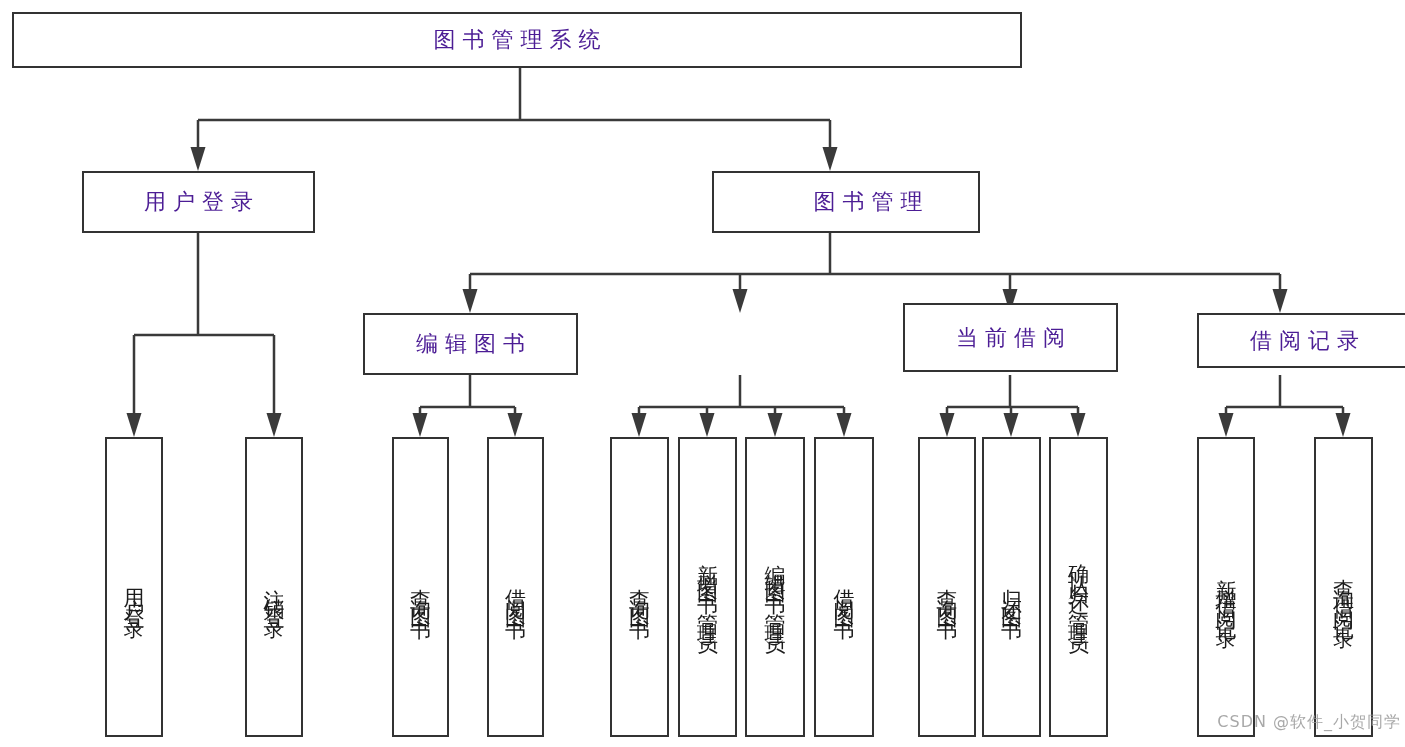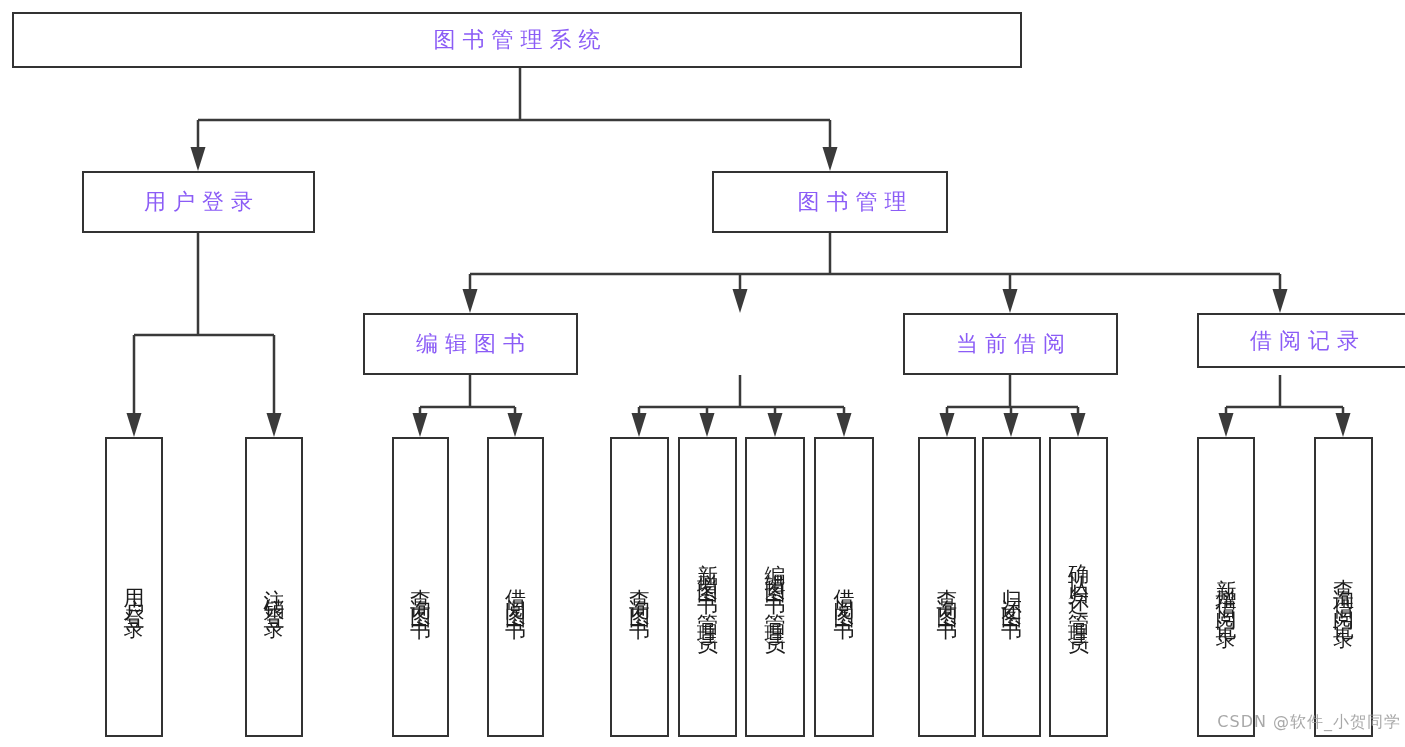--- a/index.html
+++ b/index.html
@@ -31,21 +31,21 @@
     align-items: center;
     justify-content: center;
     color: #1c1c1c;
     z-index: 2;
   }
   .hlbl {
     font-size: 22px;
     letter-spacing: 7px;
     margin-right: -7px;
     white-space: nowrap;
-    color: #8b5cf6;
+    color: #4c1d95;
   }
   .vlbl {
     writing-mode: vertical-rl;
     text-orientation: mixed;
     font-size: 21px;
     letter-spacing: 10px;
     margin-bottom: -10px;
     white-space: nowrap;
     color: #1c1c1c;
   }
@@ -85,28 +85,28 @@
          M1218.5 413 L1233.5 413 L1226 437 Z M1335.5 413 L1350.5 413 L1343 437 Z" fill="#3a3a3a" stroke="none"></path>
   </svg>
 
   <div class="box" style="left:12px; top:12px; width:1010px; height:56px;">
     <span class="hlbl">图书管理系统</span>
   </div>
 
   <div class="box" style="left:82px; top:171px; width:233px; height:62px;">
     <span class="hlbl">用户登录</span>
   </div>
-  <div class="box" style="left:712px; top:171px; width:236px; height:62px;padding-left:44px;">
+  <div class="box" style="left:712px; top:171px; width:268px; height:62px;padding-left:44px;">
     <span class="hlbl">图书管理</span>
   </div>
 
   <div class="box" style="left:363px; top:313px; width:215px; height:62px;">
     <span class="hlbl">编辑图书</span>
   </div>
-  <div class="box" style="left:903px; top:313px; width:215px; height:62px;font-family:Liberation Serif, serif;">
+  <div class="box" style="left:903px; top:303px; width:215px; height:69px;font-family:Liberation Serif, serif;">
     <span class="hlbl">当前借阅</span>
   </div>
   <div class="box" style="left:1173px; top:313px; width:215px; height:55px;margin-left:24px;">
     <span class="hlbl">借阅记录</span>
   </div>
 
   <div class="box" style="left:105px; top:437px; width:58px; height:300px;">
     <span class="vlbl">用户登录</span>
   </div>
   <div class="box" style="left:245px; top:437px; width:58px; height:300px;">

